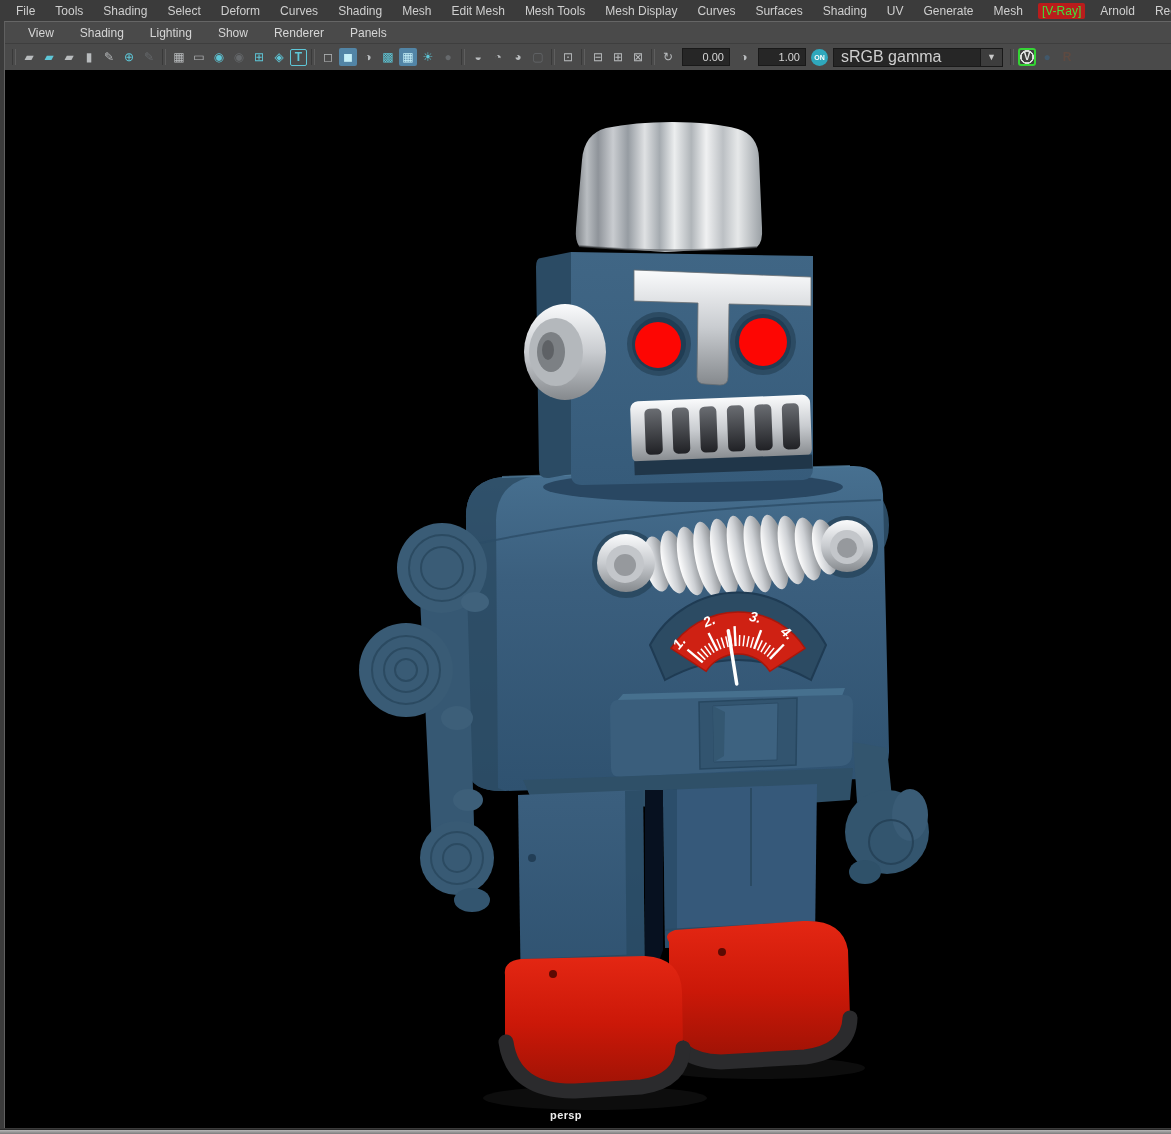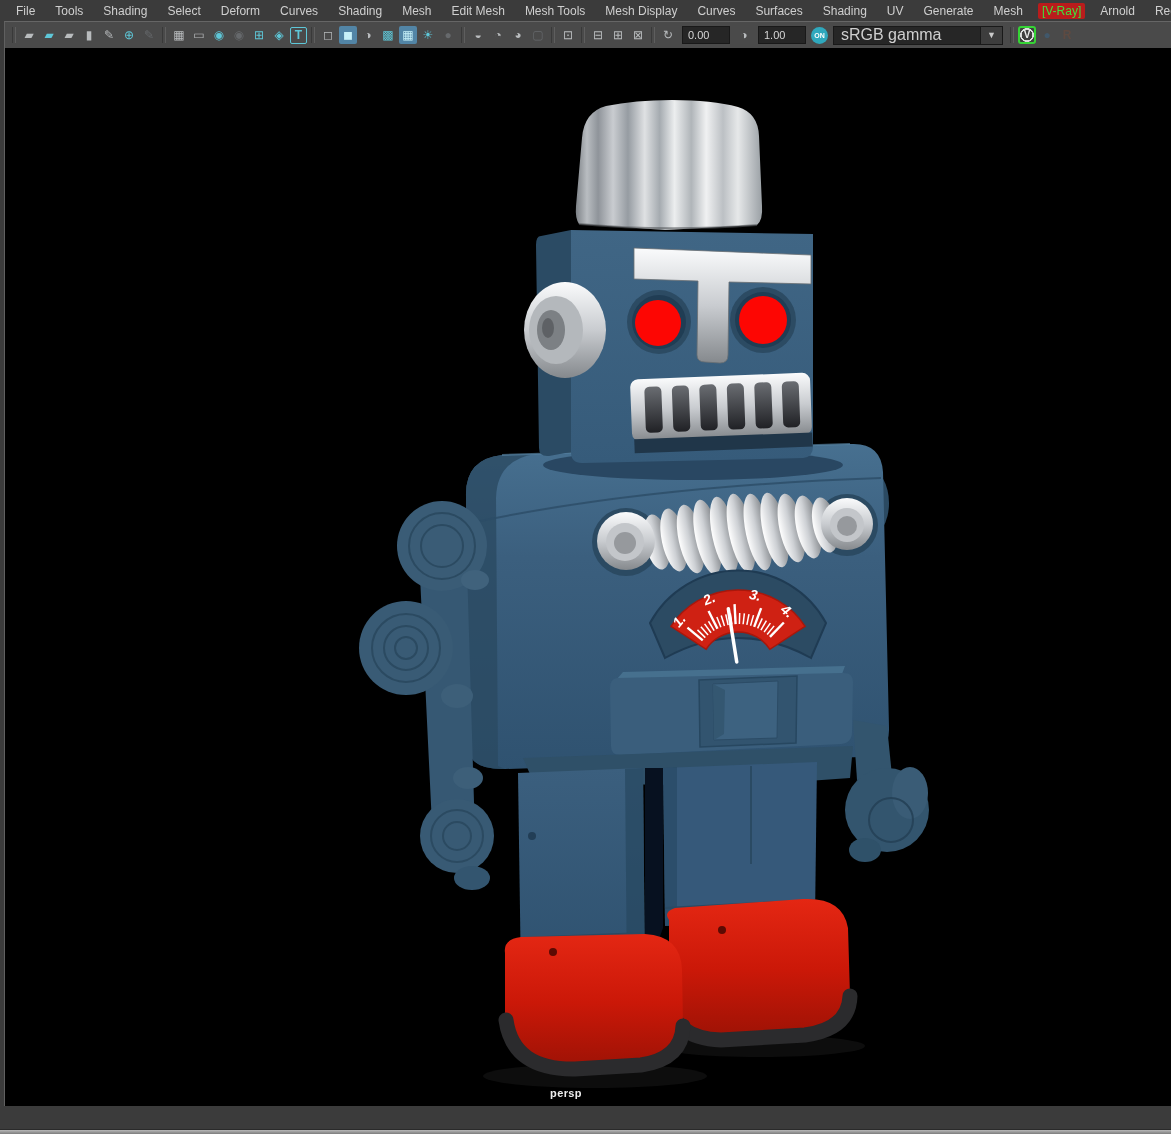--- a/index.html
+++ b/index.html
@@ -24,21 +24,21 @@
   .ic.activeBg { background:#5285a6; color:#c6f0f8; }
   .ic.boxed { border:1px solid #5ec7d8; line-height:15px; font-weight:bold; width:17px; height:17px; color:#5ec7d8; }
   .ic.circleOn { background:#2fa8bd; color:#ffffff; border-radius:50%; font-size:7px; font-weight:bold;
                  width:17px; height:17px; line-height:17px; }
   .ic.vray { border:2px solid #35d435; border-radius:3px; width:18px; height:18px; line-height:14px;
              color:#ececec; font-weight:bold; font-size:10px;
              background: radial-gradient(circle at 50% 50%, rgba(0,0,0,0) 52%, #dddddd 56%, #dddddd 68%, rgba(0,0,0,0) 72%), #3f3f3f; }
   .ic.dimblue { color:#41586b; }
   .ic.dimred { color:#5e4a41; font-weight:bold; }
   .tfield { width:48px; height:18px; background:#262626; border:1px solid #191919; color:#d6d6d6;
-            font-size:11px; padding:8px 5px; margin:0 4px; font-family:"Liberation Sans", sans-serif; }
+            font-size:11px; padding:8px 5px; margin:0 4px; font-family:"Liberation Sans", sans-serif;text-align:right; }
   .dropdown { width:170px; height:19px; background:#262626; border:1px solid #191919; display:flex;
               align-items:center; margin:0 4px; }
   .dropdown .lbl { flex:1; font-size:16px; color:#cfcfcf; padding-left:7px; }
   .ddbtn { width:22px; height:100%; display:flex; align-items:center; justify-content:center;
            color:#c9c9c9; font-size:9px; border-left:1px solid #191919; background:#3d3d3d; }
   
   .viewport { position:relative; height:1058px; background:#000; overflow:hidden; }
   .viewport svg { position:absolute; inset:0; pointer-events:none; }
   .persp { position:absolute; left:0; right:0; bottom:7px; text-align:center; color:#ececec;
            font-size:11px; font-weight:bold; letter-spacing:.4px; transform:translateX(-22px);
@@ -66,20 +66,28 @@
       <span class="mi">Surfaces</span>
       <span class="mi">Shading</span>
       <span class="mi">UV</span>
       <span class="mi">Generate</span>
       <span class="mi">Mesh</span>
       <span class="mi accent">[V-Ray]</span>
       <span class="mi">Arnold</span>
       <span class="mi">Redshift</span>
     </div>
   <div class="panelwrap">
+    <div class="panelmenu" id="panelmenu">
+        <span class="pmi">View</span>
+        <span class="pmi">Shading</span>
+        <span class="pmi">Lighting</span>
+        <span class="pmi">Show</span>
+        <span class="pmi">Renderer</span>
+        <span class="pmi">Panels</span>
+      </div>
     <div class="toolbar" id="toolbar">
         <div class="sep"></div>
         <span class="ic ">▰</span>
         <span class="ic teal">▰</span>
         <span class="ic ">▰</span>
         <span class="ic ">▮</span>
         <span class="ic ">✎</span>
         <span class="ic teal">⊕</span>
         <span class="ic dim">✎</span>
         <div class="sep"></div>

